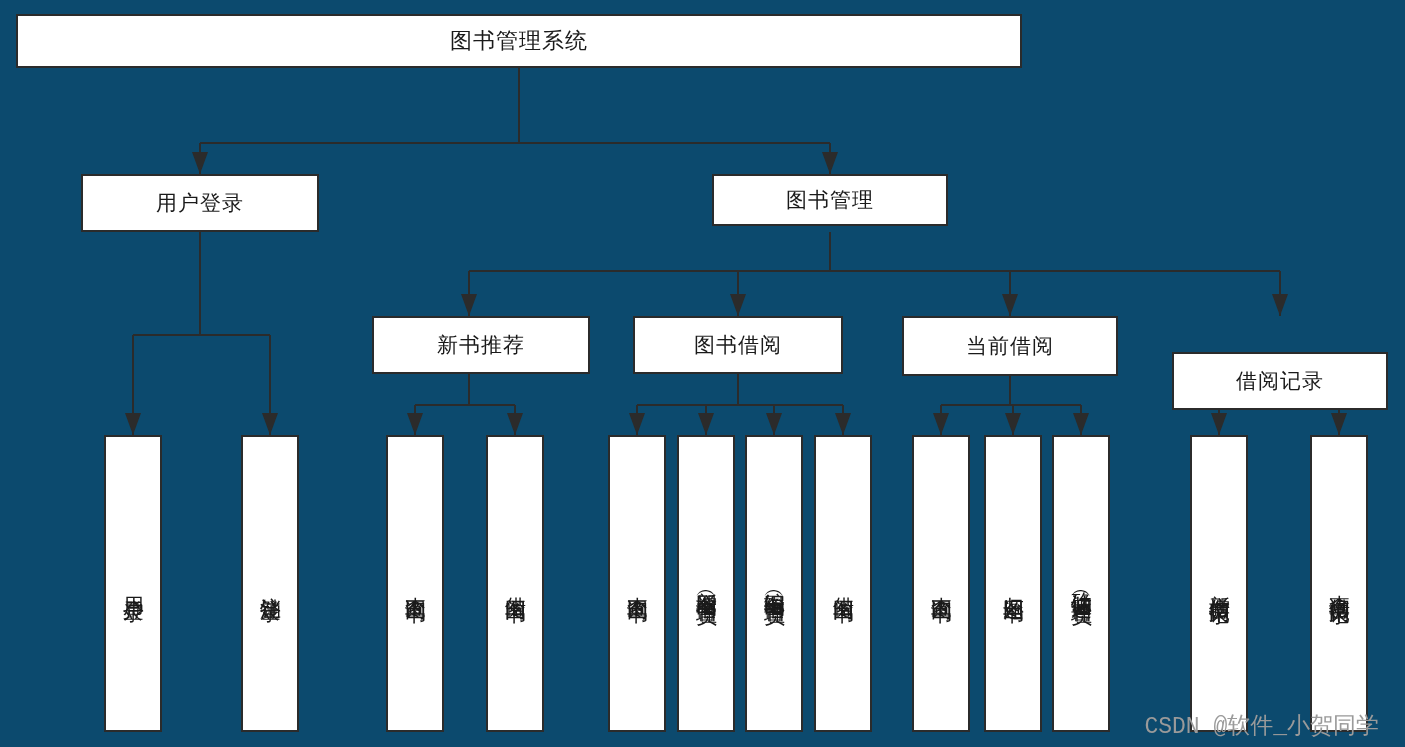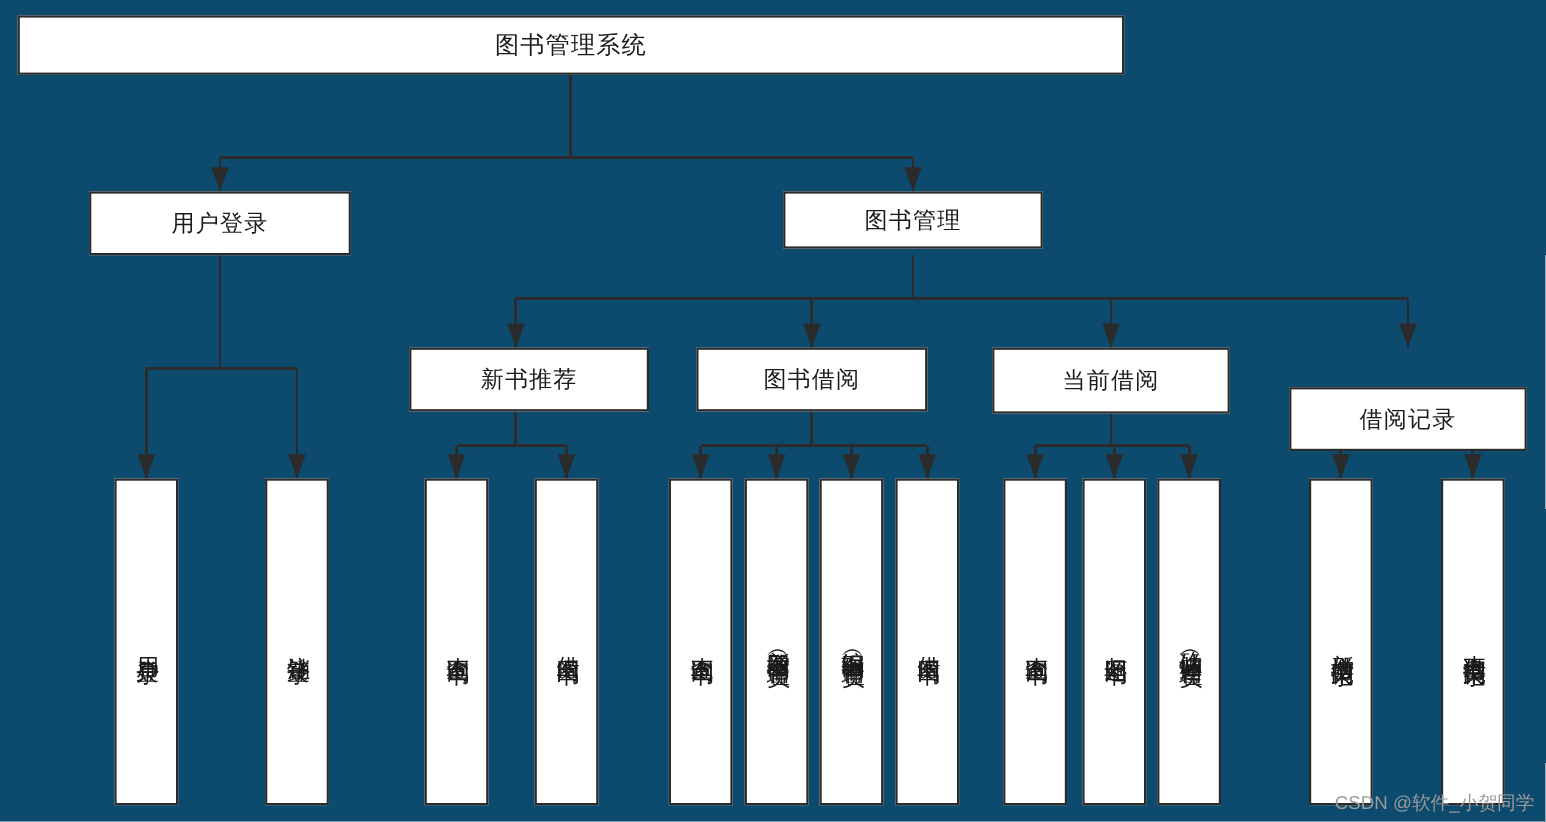--- a/index.html
+++ b/index.html
@@ -44,26 +44,26 @@
     text-orientation: upright;
     line-height: 1.28;
     letter-spacing: 2px;
     white-space: nowrap;
   }
   .node.root {
     font-size: 22px;
   }
   .watermark {
     position: absolute;
-    right: 10px;
+    right: 26px;
     bottom: 6px;
-    font-size: 17px;
+    font-size: 23px;
     color: #9a9a9a;
     white-space: nowrap;
-    font-family: Liberation Sans, sans-serif;
+    font-family: Liberation Mono, monospace;
   }
 </style>
 </head>
 <body>
 
 <div id="canvas">
 
   <svg id="links" viewBox="0 0 1405 747" xmlns="http://www.w3.org/2000/svg">
       <line x1="519" y1="68" x2="519" y2="143" stroke="#2b2b2b" stroke-width="2.6" shape-rendering="crispEdges"></line>
       <line x1="200" y1="143" x2="830" y2="143" stroke="#2b2b2b" stroke-width="2.6" shape-rendering="crispEdges"></line>

